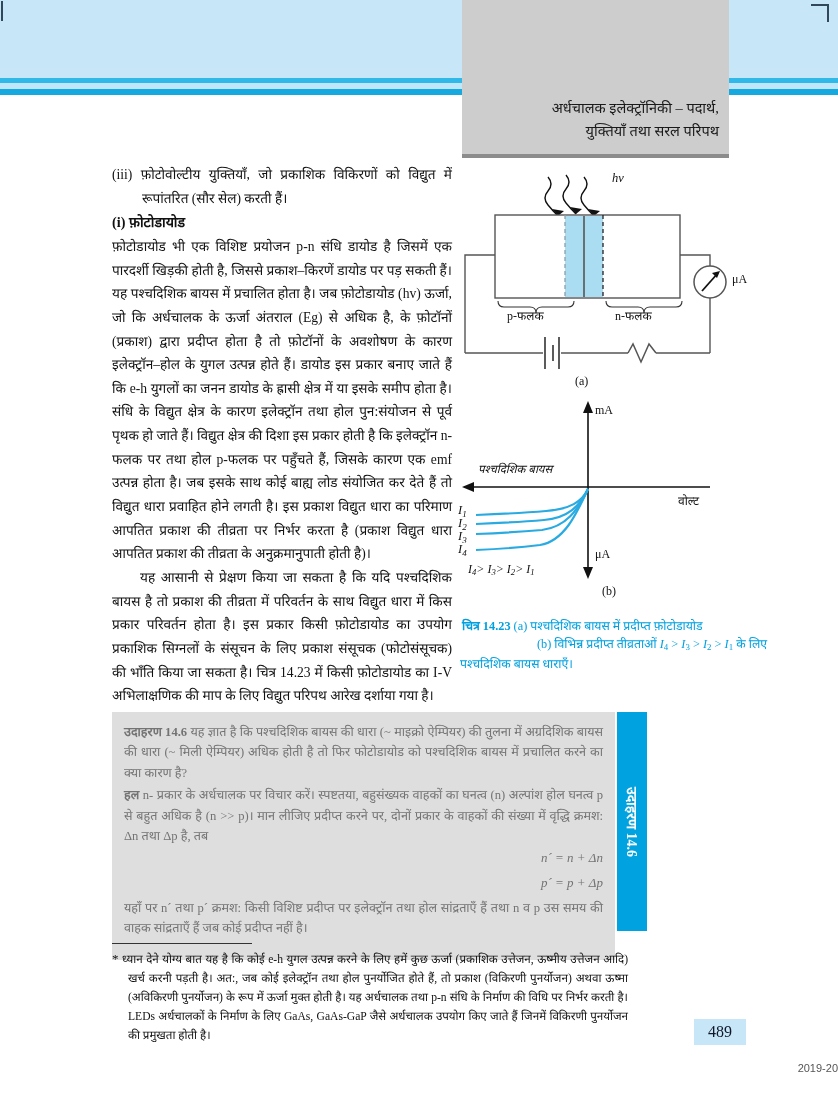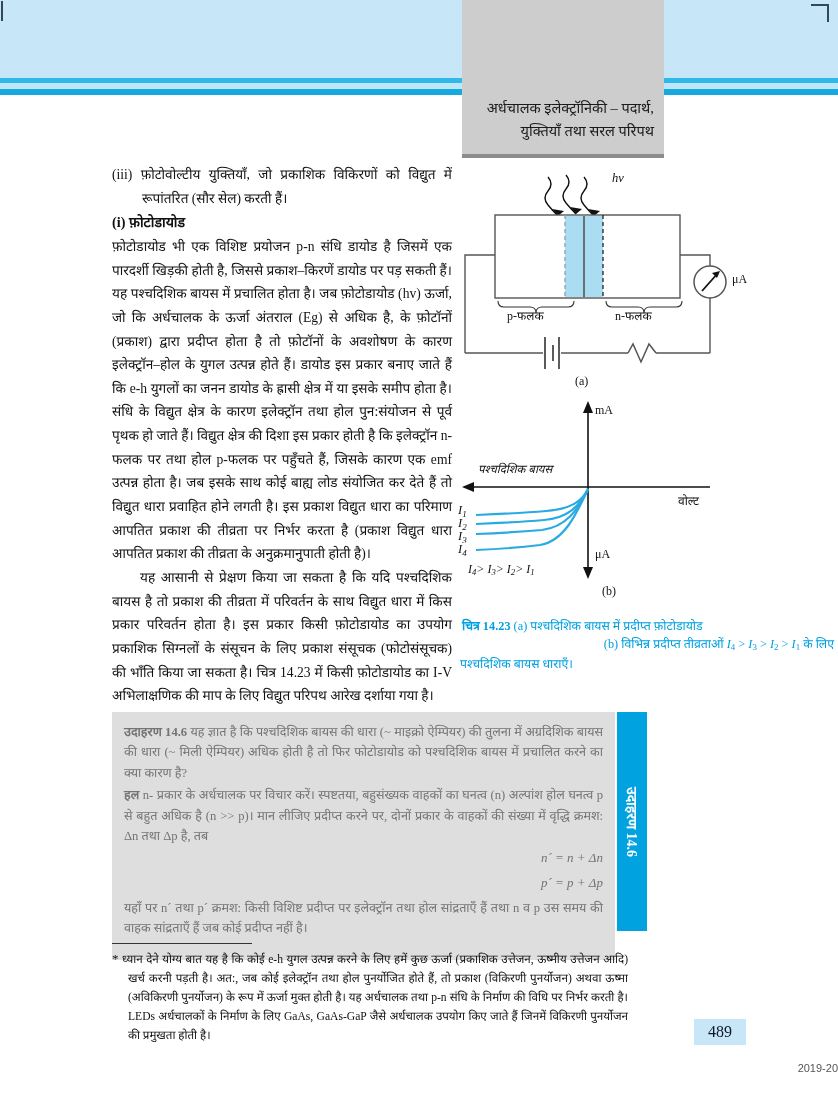--- a/index.html
+++ b/index.html
@@ -14,21 +14,21 @@
   .page{position:absolute;left:0;top:0;width:838px;height:1115px;}
 
   
   .band-light{position:absolute;left:0;top:0;width:838px;height:78px;background:#c7e7f8;}
   .band-stripe1{position:absolute;left:0;top:78px;width:838px;height:5px;background:#2fb8e8;}
   .band-light2{position:absolute;left:0;top:83px;width:838px;height:6px;background:#bfe6f9;}
   .band-stripe2{position:absolute;left:0;top:89px;width:838px;height:6px;background:#15a9e0;}
 
   
   .title-box{
-    position:absolute;left:462px;top:0;width:202px;height:158px;
+    position:absolute;left:462px;top:0;width:267px;height:158px;
     background:#cdcdcd;
     box-sizing:border-box;
     border-bottom:4px solid #8c8c8c;
   }
   .title-box .title-text{
     position:absolute;left:0;right:10px;bottom:12px;
     text-align:right;
     font-size:14.5px;
     line-height:1.55;
     color:#1a1a1a;
@@ -60,21 +60,21 @@
 
   .label{position:absolute;font-size:12px;color:#111;}
   .label-i{position:absolute;font-size:12.5px;font-style:italic;color:#111;}
 
   .caption{
     position:absolute;left:460px;top:617px;width:374px;
     color:#00a0e0;font-size:12.3px;line-height:1.5;text-align:center;
   }
   .caption b{color:#00a0e0;}
   .caption .cap1{display:block;text-align:left;padding-left:2px;}
-  .caption .cap2{display:block;text-align:right;padding-left:10px;}
+  .caption .cap2{display:block;text-align:center;padding-left:10px;}
   .caption .cap3{display:block;text-align:left;}
 
   
   .example-box{
     position:absolute;left:112px;top:712px;width:503px;height:248px;
     background:#dedede;
     box-sizing:border-box;
     padding:10px 12px 8px 12px;
     font-size:12.6px;line-height:1.62;color:#737373;text-align:justify;
   }

